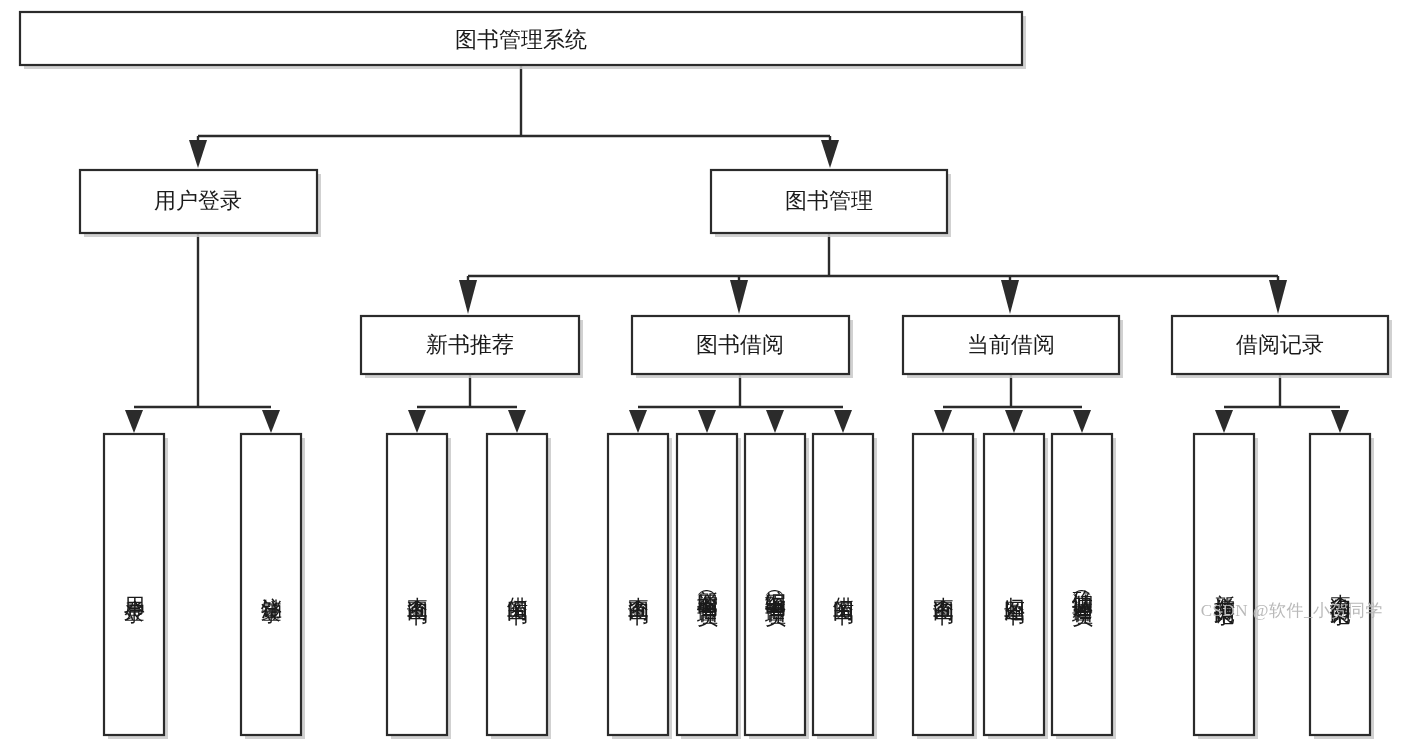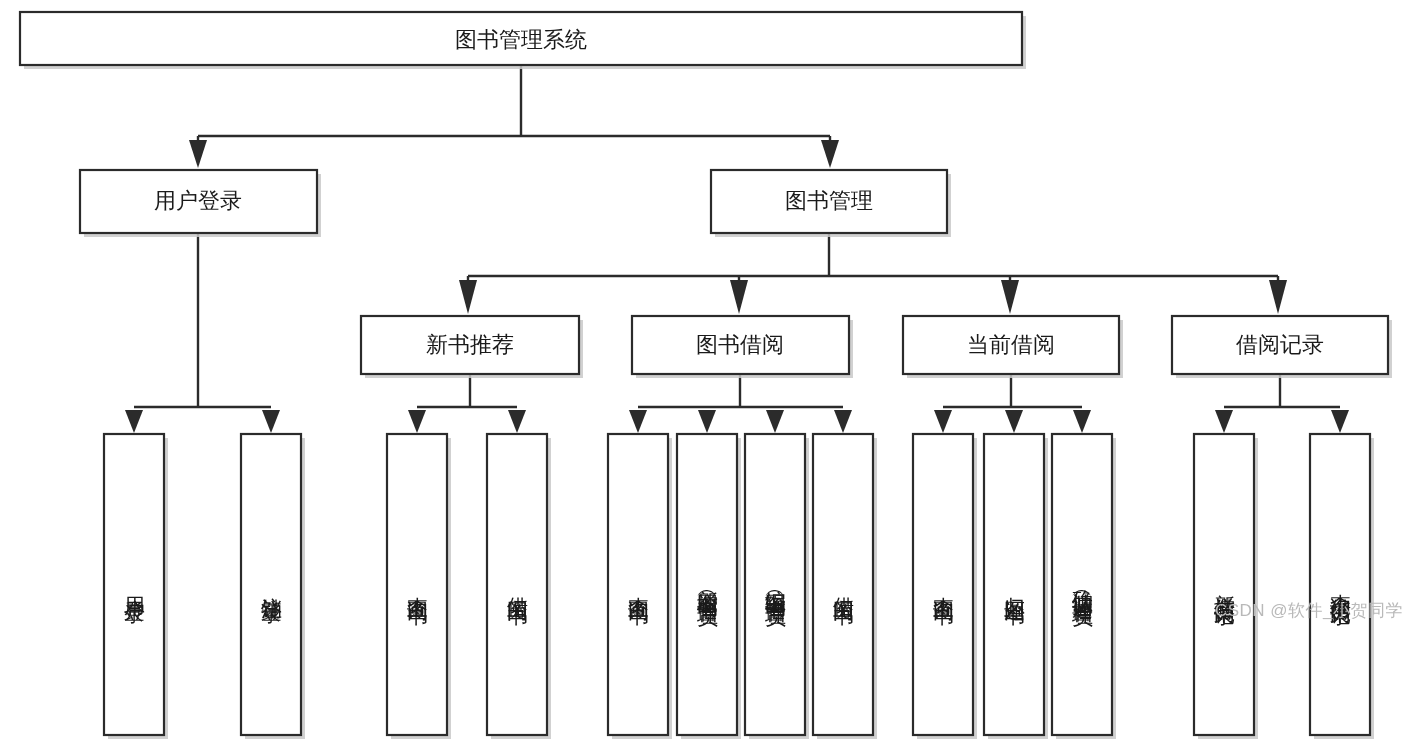--- a/index.html
+++ b/index.html
@@ -67,23 +67,23 @@
     font-family: "Liberation Sans", "DejaVu Sans", sans-serif;
     font-size: 21px;
     line-height: 1.18;
     letter-spacing: 2.5px;
     color: #1a1a1a;
     white-space: nowrap;
     text-align: center;
   }
   .watermark {
     position: absolute;
-    right: 2px;
+    right: 22px;
     bottom: 4px;
-    font-family: Liberation Sans, sans-serif;
+    font-family: Liberation Serif, serif;
     font-size: 17px;
     color: #b9b9b9;
     letter-spacing: 0.5px;
     user-select: none;
     text-align: right;
   }
 </style>
 </head>
 <body>
 

